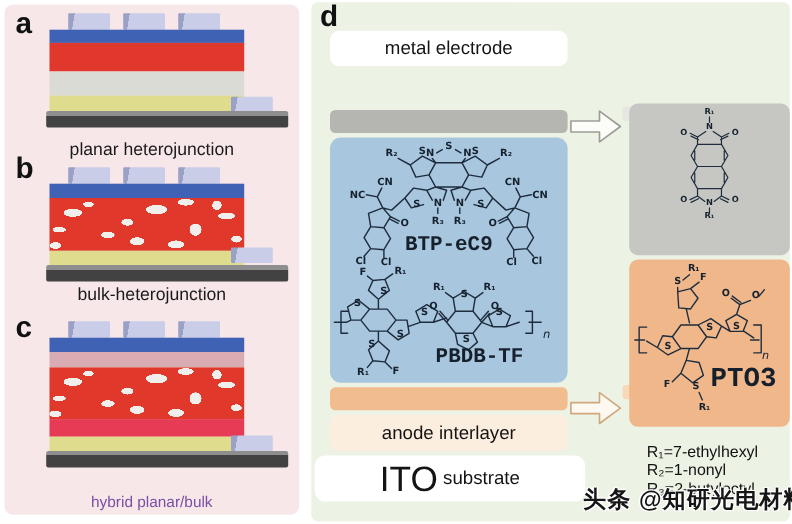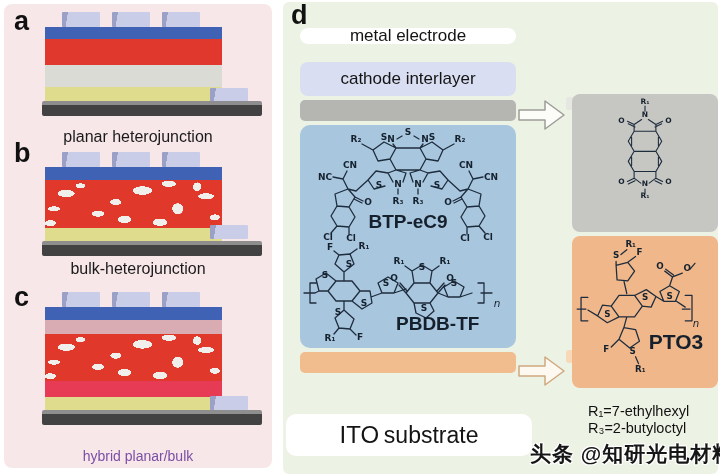--- a/index.html
+++ b/index.html
@@ -46,21 +46,21 @@
 
   
   .panel-right{position:absolute;left:283px;top:2px;width:435px;height:472px;
                background:#ecf2e4;border-radius:6px;}
   .dbox{position:absolute;left:17px;width:216px;text-align:center;
         font-size:17px;color:#141414;border-radius:8px;
         display:flex;align-items:center;justify-content:center;}
   .bar{position:absolute;left:17px;width:216px;height:21px;border-radius:5px;}
   .bluebox{position:absolute;left:17px;top:123px;width:216px;height:223px;
            background:#a9c6df;border-radius:10px;}
-  .molname{position:absolute;font-size:19px;font-weight:600;color:#15202c;}
+  .molname{position:absolute;font-size:19px;font-weight:600;color:#15202c;font-family:Liberation Mono, monospace;}
   .rightbox{position:absolute;left:289px;width:146px;border-radius:8px;}
   .minitab{position:absolute;width:15px;height:13px;border-radius:3px;}
   .legend{position:absolute;left:305px;top:401px;font-size:14.5px;line-height:17px;color:#111;}
   .watermark{position:absolute;left:247px;top:438px;font-size:21px;font-weight:700;color:#161616;
      letter-spacing:1px;white-space:nowrap;
      text-shadow:1px 1px 0 #fff,-1px -1px 0 #fff,1px -1px 0 #fff,-1px 1px 0 #fff,0 0 3px #fff;}
 
   svg.mol{position:absolute;overflow:visible;}
   svg.mol path{fill:none;stroke:#1e2d3d;stroke-width:1.3;stroke-linecap:round;stroke-linejoin:round;}
   svg.mol text{font-family:"DejaVu Sans",sans-serif;font-size:9px;font-weight:700;
@@ -114,22 +114,21 @@
       <div class="layer yellow-l" style="top:393px;height:13px"></div>
       <div class="sidetab" style="top:392px"></div>
       <div class="substrate" style="top:406px"></div>
     </div>
     <div class="caption cap-purple" style="top:444px">hybrid planar/bulk</div>
   </div>
 
   <div class="panel-right">
     <div class="plabel" style="left:8px;top:0px">d</div>
 
-    <div class="dbox" style="top:26px;height:16px;background:#ffffff">metal electrode</div>
-    <div class="dbox" style="top:60px;height:34px;background:#dadef2">cathode interlayer</div>
+    <div class="dbox" style="top:26px;height:32px;background:#ffffff">metal electrode</div>
     <div class="bar" style="top:98px;background:#b5b5b1"></div>
 
     <div class="bluebox">
 
       <svg class="mol" style="left:2px;top:2px" width="212" height="122" viewBox="0 0 212 122">
         <path d="M94,21 L91,17 M118,21 L121,17 M95,12 L100,9 M112,9 L117,12
           M94,21 L118,21 L124,32 L118,43 L94,43 L88,32 Z
           M94,21 L82,15 L71,23 L76,34 L88,32 M71,23 L60,17
           M118,21 L130,15 L141,23 L136,34 L124,32 M141,23 L152,17
           M94,43 L104,46 L101,55 M91,55 L86,46 L94,43 M96,62 L96,67
@@ -208,22 +207,23 @@
         <text x="92" y="40">O</text>
         <text x="148" y="40">O</text>
         <text x="122" y="70">S</text>
         <text x="152" y="45">S</text>
         <text x="195" y="66" class="nsub">n</text>
       </svg>
       <div class="molname" style="left:96px;top:188px">PBDB-TF</div>
     </div>
 
     <div class="bar" style="top:350px;background:#f2bd8e"></div>
+    <div class="dbox" style="top:375px;height:33px;background:#fceede">anode interlayer</div>
     <div class="dbox" style="left:3px;top:412px;width:246px;height:42px;background:#ffffff;border-radius:10px">
-      <span style="font-size:24px">ITO</span>&nbsp;<span style="font-size:23px">substrate</span>
+      <span style="font-size:32px">ITO</span>&nbsp;<span style="font-size:17px">substrate</span>
     </div>
 
     <svg class="arrow" style="left:235px;top:96px" width="48" height="34" viewBox="0 0 48 34">
       <polygon points="1,12 27,12 27,3 46,17 27,31 27,22 1,22" fill="#fcfcf9" stroke="#9d9d97" stroke-width="1.5" stroke-linejoin="round"></polygon>
     </svg>
     <svg class="arrow" style="left:235px;top:352px" width="48" height="34" viewBox="0 0 48 34">
       <polygon points="1,12 27,12 27,3 46,17 27,31 27,22 1,22" fill="#fdf8f0" stroke="#cfa87e" stroke-width="1.5" stroke-linejoin="round"></polygon>
     </svg>
     <div class="minitab" style="left:283px;top:95px;background:#e6e6e2"></div>
     <div class="minitab" style="left:283px;top:348px;background:#f7d9b8"></div>
@@ -276,23 +276,24 @@
         <text x="71" y="63">S</text>
         <text x="32" y="80">S</text>
         <text x="96" y="62">S</text>
         <text x="86" y="31">O</text>
         <text x="114" y="33">O</text>
         <text x="123" y="90" class="nsub">n</text>
         <text x="31" y="116">F</text>
         <text x="58" y="118">S</text>
         <text x="66" y="137">R₁</text>
       </svg>
-      <div class="molname" style="left:66px;top:94px;width:76px;text-align:center;font-size:21px">PTO3</div>
+      <div class="molname" style="left:66px;top:94px;width:76px;text-align:center;font-size:25px">PTO3</div>
     </div>
 
     <div class="legend">
       <div>R₁=7-ethylhexyl</div>
+      <div>R₂=1-nonyl</div>
       <div>R₃=2-butyloctyl</div>
     </div>
 
     <div class="watermark">头条 @知研光电材料</div>
   </div>
 </div>
 
 </body></html>

